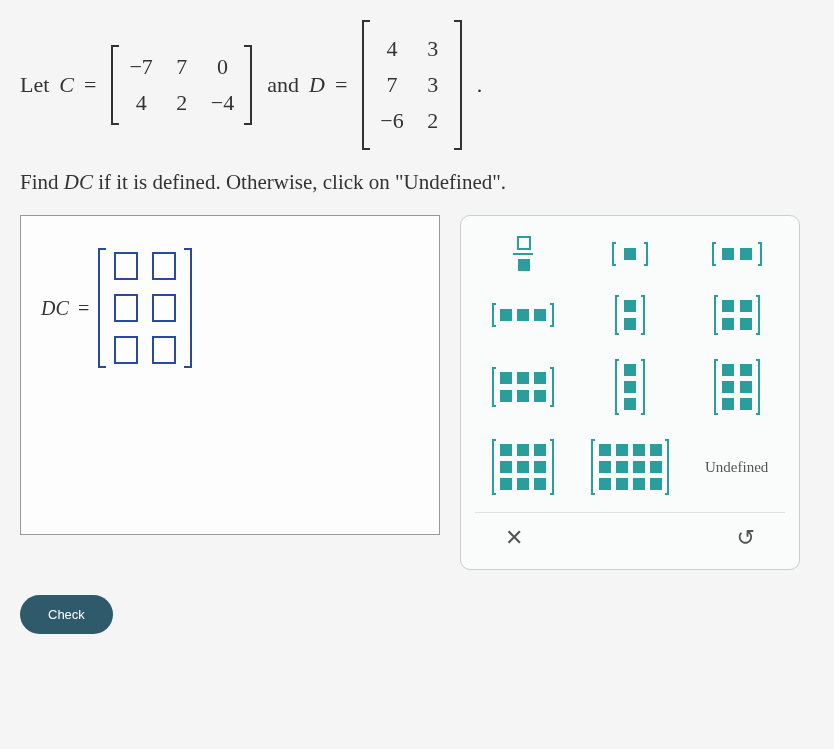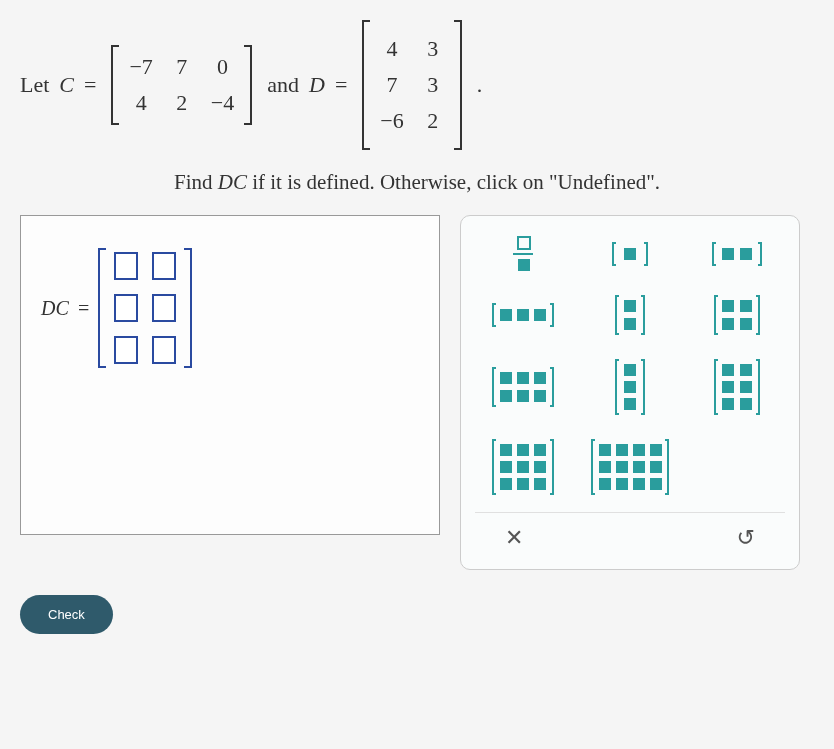--- a/index.html
+++ b/index.html
@@ -42,21 +42,20 @@
     text-align: center;
   }
   .matrix-body > span { min-width: 22px; }
   .m2x3 .bracket { height: 80px; }
   .m2x3 .matrix-body { grid-template-columns: repeat(3, auto); }
   .m3x2 .bracket { height: 130px; }
   .m3x2 .matrix-body { grid-template-columns: repeat(2, auto); }
   .question-text {
     font-size: 21px;
     margin: 20px 0;
-    text-align: center;
   }
   .work-area {
     display: flex;
     gap: 20px;
     align-items: flex-start;
   }
   .answer-box {
     border: 1px solid #999;
     background: #fdfdfd;
     width: 420px;
@@ -302,20 +301,21 @@
             <rect x="10" y="25" width="12" height="12" fill="#2a9d9d"></rect>
             <rect x="27" y="25" width="12" height="12" fill="#2a9d9d"></rect>
             <rect x="44" y="25" width="12" height="12" fill="#2a9d9d"></rect>
             <rect x="61" y="25" width="12" height="12" fill="#2a9d9d"></rect>
             <rect x="10" y="42" width="12" height="12" fill="#2a9d9d"></rect>
             <rect x="27" y="42" width="12" height="12" fill="#2a9d9d"></rect>
             <rect x="44" y="42" width="12" height="12" fill="#2a9d9d"></rect>
             <rect x="61" y="42" width="12" height="12" fill="#2a9d9d"></rect>
           </svg>
       </div>
+      <div class="tool undefined-label">Undefined</div>
     </div>
     <div class="tool-footer">
       <span class="tool-footer-btn">✕</span>
       <span class="tool-footer-btn">↺</span>
     </div>
   </div>
 </div>
 
 <button class="check-btn">Check</button>
 

